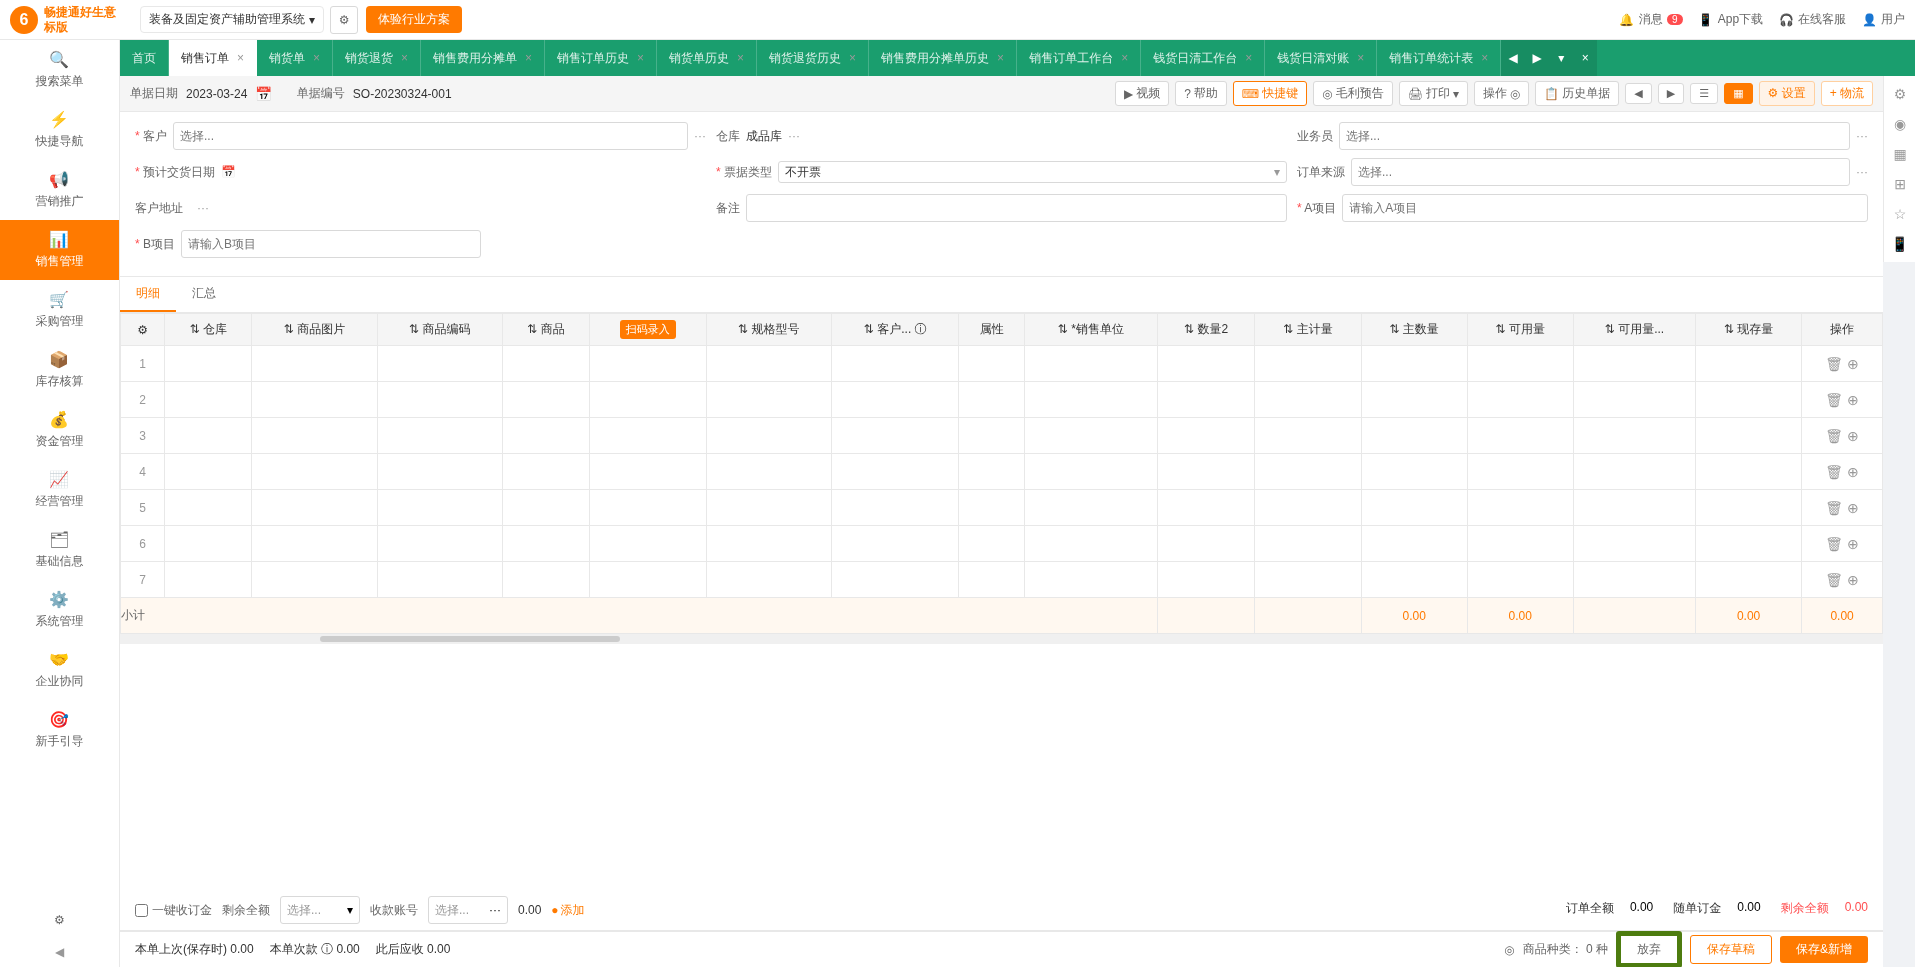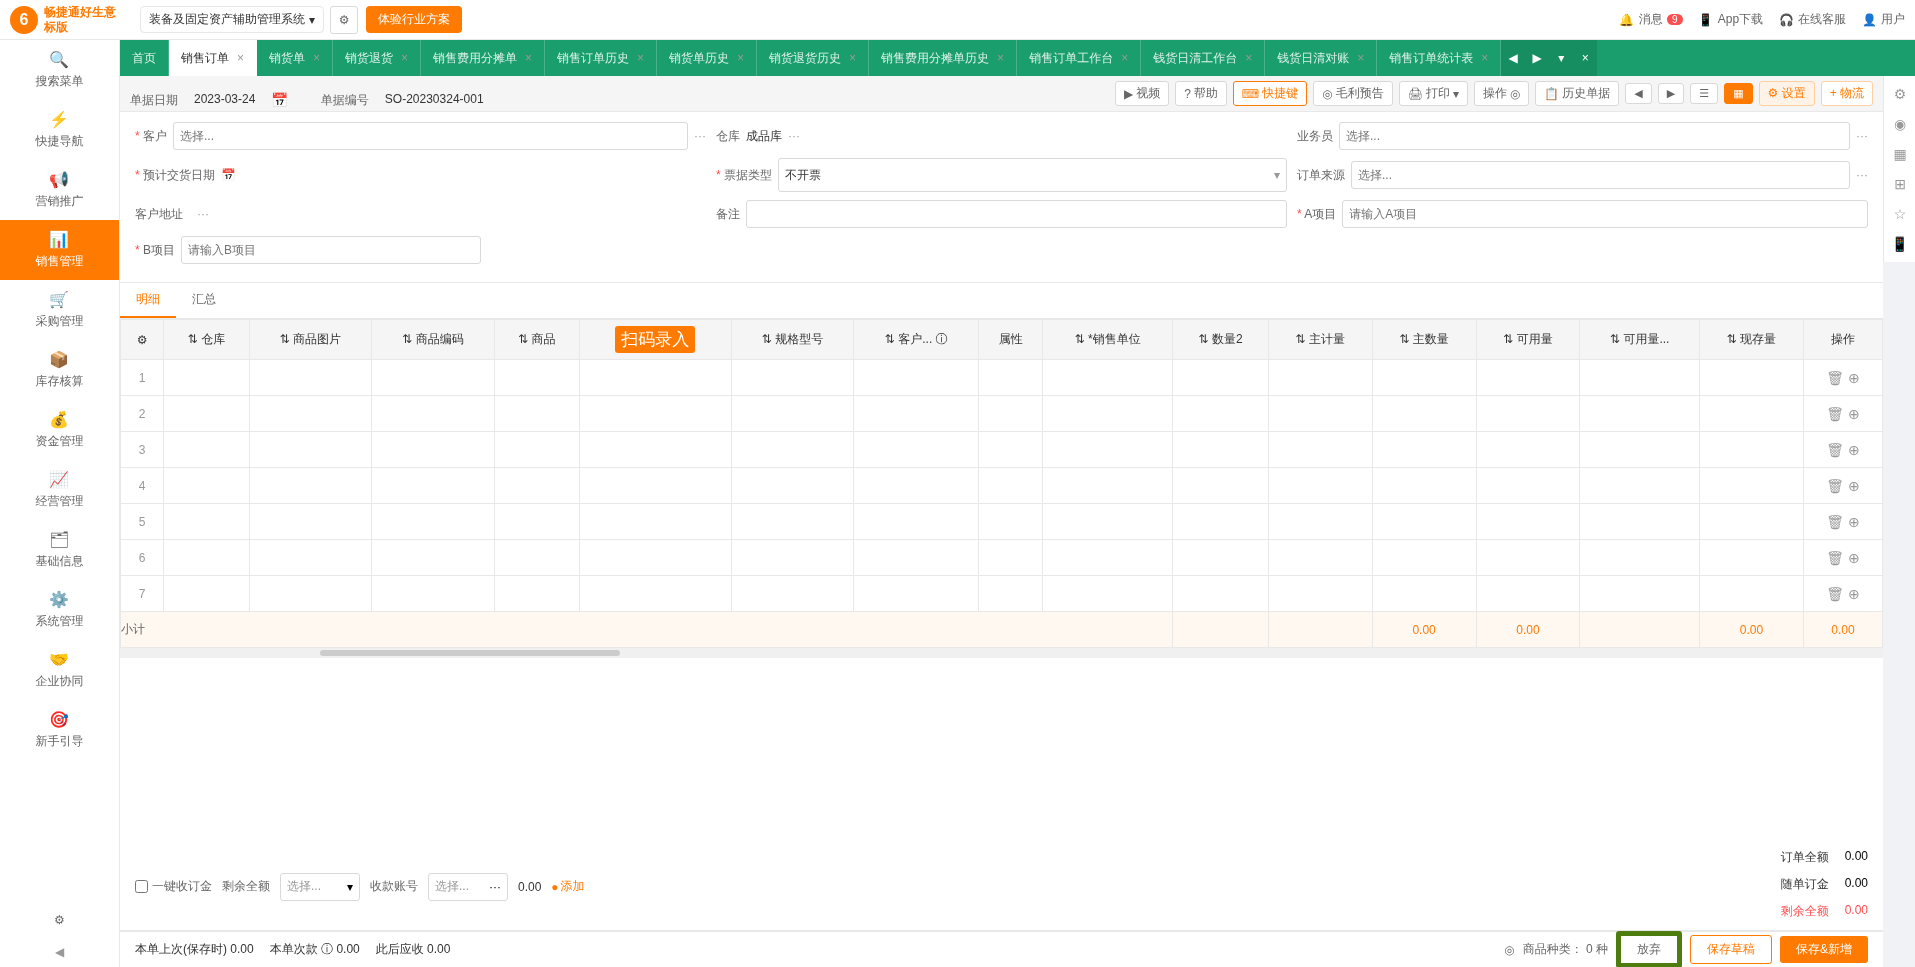--- a/index.html
+++ b/index.html
@@ -143,22 +143,23 @@
       background: rgba(0,0,0,0.1);
       flex-shrink: 0;
     }
 
     
     .toolbar {
       height: 36px;
       background: #f5f5f5;
       border-bottom: 1px solid #e8e8e8;
       display: flex;
+      align-items: center;
       padding: 16px 10px;
-      gap: 16px;
+      gap: 8px;
     }
     .toolbar-label { color: #666; }
     .toolbar-value { color: #333; font-weight: 500; }
     .toolbar-btn {
       display: flex; align-items: center; gap: 3px;
       padding: 3px 8px;
       border: 1px solid #d9d9d9;
       border-radius: 3px;
       cursor: pointer;
       background: #fff;
@@ -205,21 +206,21 @@
       font-size: 12px;
       outline: none;
       min-width: 80px;
     }
     .form-dots { color: #999; cursor: pointer; }
     .form-select-wrapper {
       display: flex; align-items: center;
       flex: 1;
       border: 1px solid #d9d9d9;
       border-radius: 3px;
-      height: 34px;
+      height: 22px;
       padding: 0 6px;
       background: #fff;
       min-width: 80px;
     }
     .form-select-value { flex: 1; color: #333; }
     .form-select-arrow { color: #999; }
 
     
     .detail-tabs {
       display: flex;
@@ -265,21 +266,21 @@
       padding: 6px 8px;
       text-align: center;
       height: 36px;
     }
     .scan-btn {
       background: #ff7a00;
       color: #fff;
       border: none;
       border-radius: 3px;
       padding: 2px 6px;
-      font-size: 17px;
+      font-size: 11px;
       cursor: pointer;
     }
     .row-num { color: #999; }
     .action-icons { display: flex; gap: 4px; justify-content: center; }
     .action-icon { color: #999; cursor: pointer; font-size: 14px; }
 
     
     .subtotal-row td {
       background: #fff8f0;
       color: #ff7a00;
@@ -973,21 +974,21 @@
         <div style="display:flex;align-items:center;border:1px solid #d9d9d9;border-radius:3px;height:28px;padding:0 6px;min-width:80px;cursor:pointer;">
           <span style="color:#999;flex:1;">选择...</span>
           <span>···</span>
         </div>
         <span style="color:#333;">0.00</span>
         <div class="add-link">
           <span>●</span>
           <span>添加</span>
         </div>
 
-        <div style="margin-left:auto;display:flex;flex-direction:column;gap:6px;text-align:right;">
+        <div style="margin-left:auto;display:flex;gap:20px;text-align:right;">
           <div class="summary-row">
             <span class="summary-total">订单全额</span>
             <span style="margin-left:16px;">0.00</span>
           </div>
           <div class="summary-row">
             <span class="summary-total">随单订金</span>
             <span style="margin-left:16px;">0.00</span>
           </div>
           <div class="summary-row">
             <span class="summary-remain">剩余全额</span>

